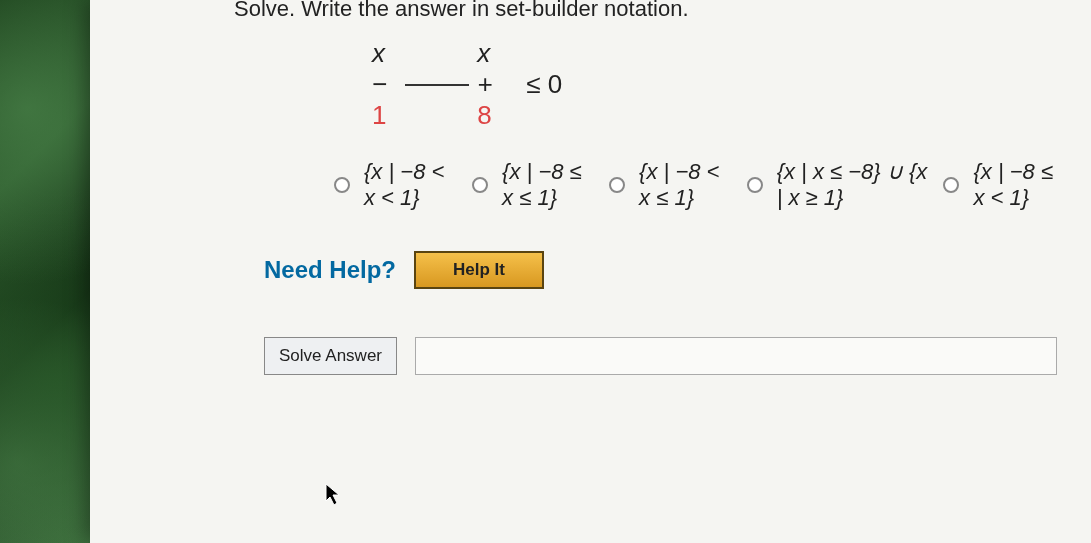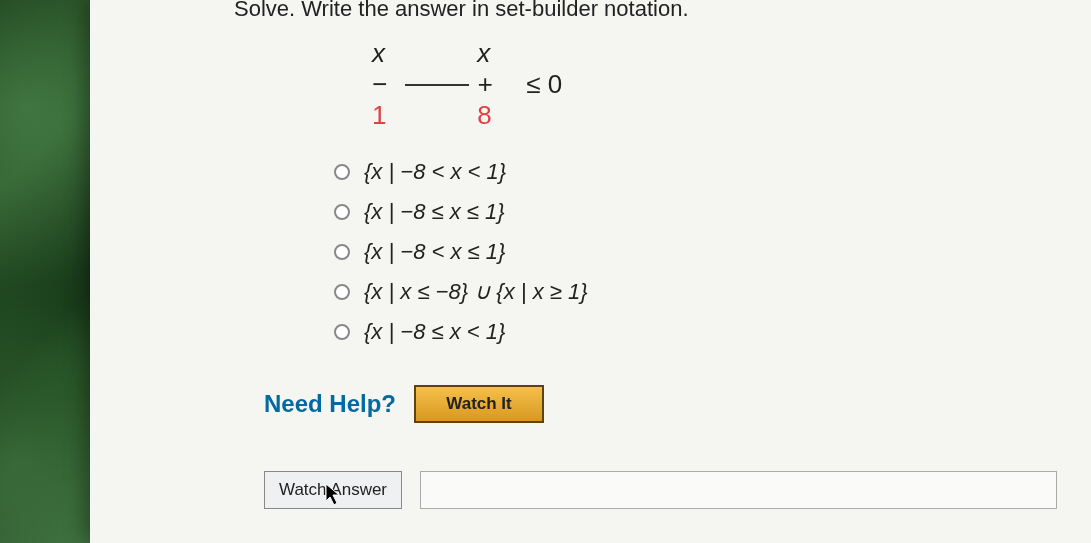--- a/index.html
+++ b/index.html
@@ -62,21 +62,21 @@
   .frac-den .n8 { color: #d44; font-style: normal; }
   .frac-line {
     width: 100%;
     border-top: 2px solid #333;
   }
   .frac-rhs { font-style: normal; }
   .options {
     margin-top: 26px;
     padding-left: 220px;
     display: flex;
-    flex-direction: column;
+    flex-direction: row;
     gap: 14px;
   }
   .option {
     display: flex;
     align-items: center;
     gap: 14px;
     font-size: 22px;
     color: #222;
   }
   .radio {
@@ -185,25 +185,25 @@
       <span class="math">{x | x ≤ −8} ∪ {x | x ≥ 1}</span>
     </label>
     <label class="option">
       <span class="radio"></span>
       <span class="math">{x | −8 ≤ x &lt; 1}</span>
     </label>
   </div>
 
   <div class="need-help">
     <span class="need-help-label">Need Help?</span>
-    <button class="help-btn">Watch It</button>
+    <button class="help-btn">Help It</button>
   </div>
 
   <div class="submit-row">
-    <button class="submit-btn">Watch Answer</button>
+    <button class="submit-btn">Solve Answer</button>
     <div class="answer-field"></div>
   </div>
 
 </div>
 
 <svg class="cursor" viewBox="0 0 18 24">
   <path d="M1 1 L1 18 L5 14 L9 22 L12 20 L8 12 L14 12 Z" fill="#000" stroke="#fff" stroke-width="1"></path>
 </svg>
 
 </body></html>

